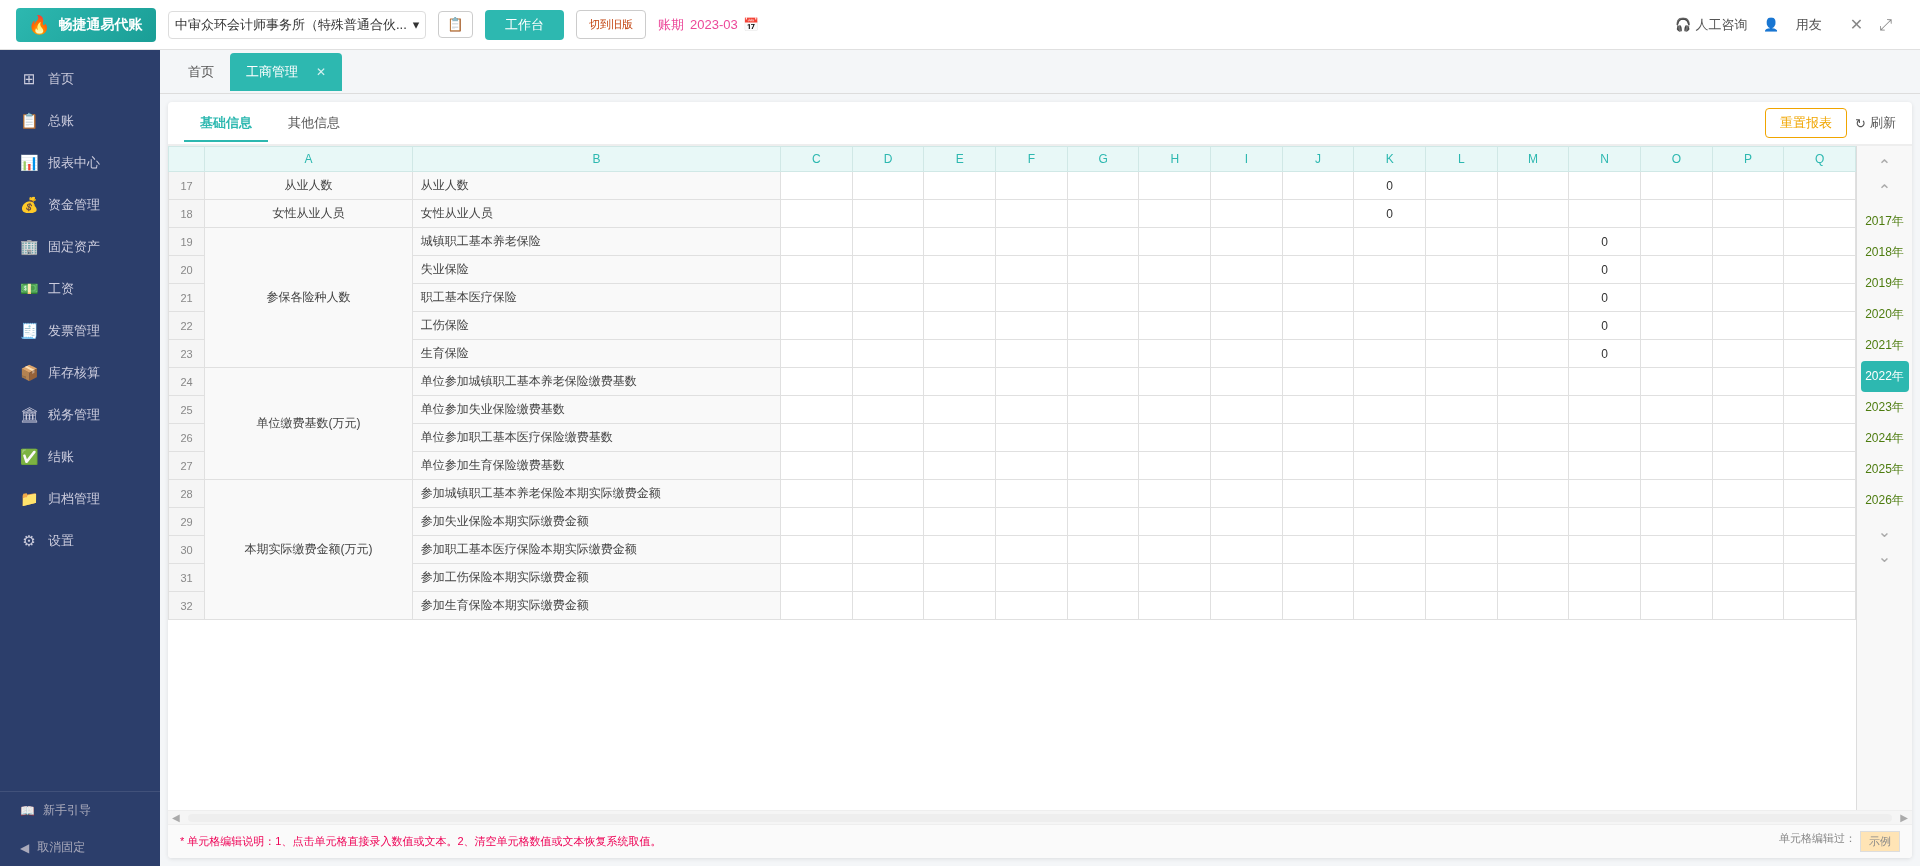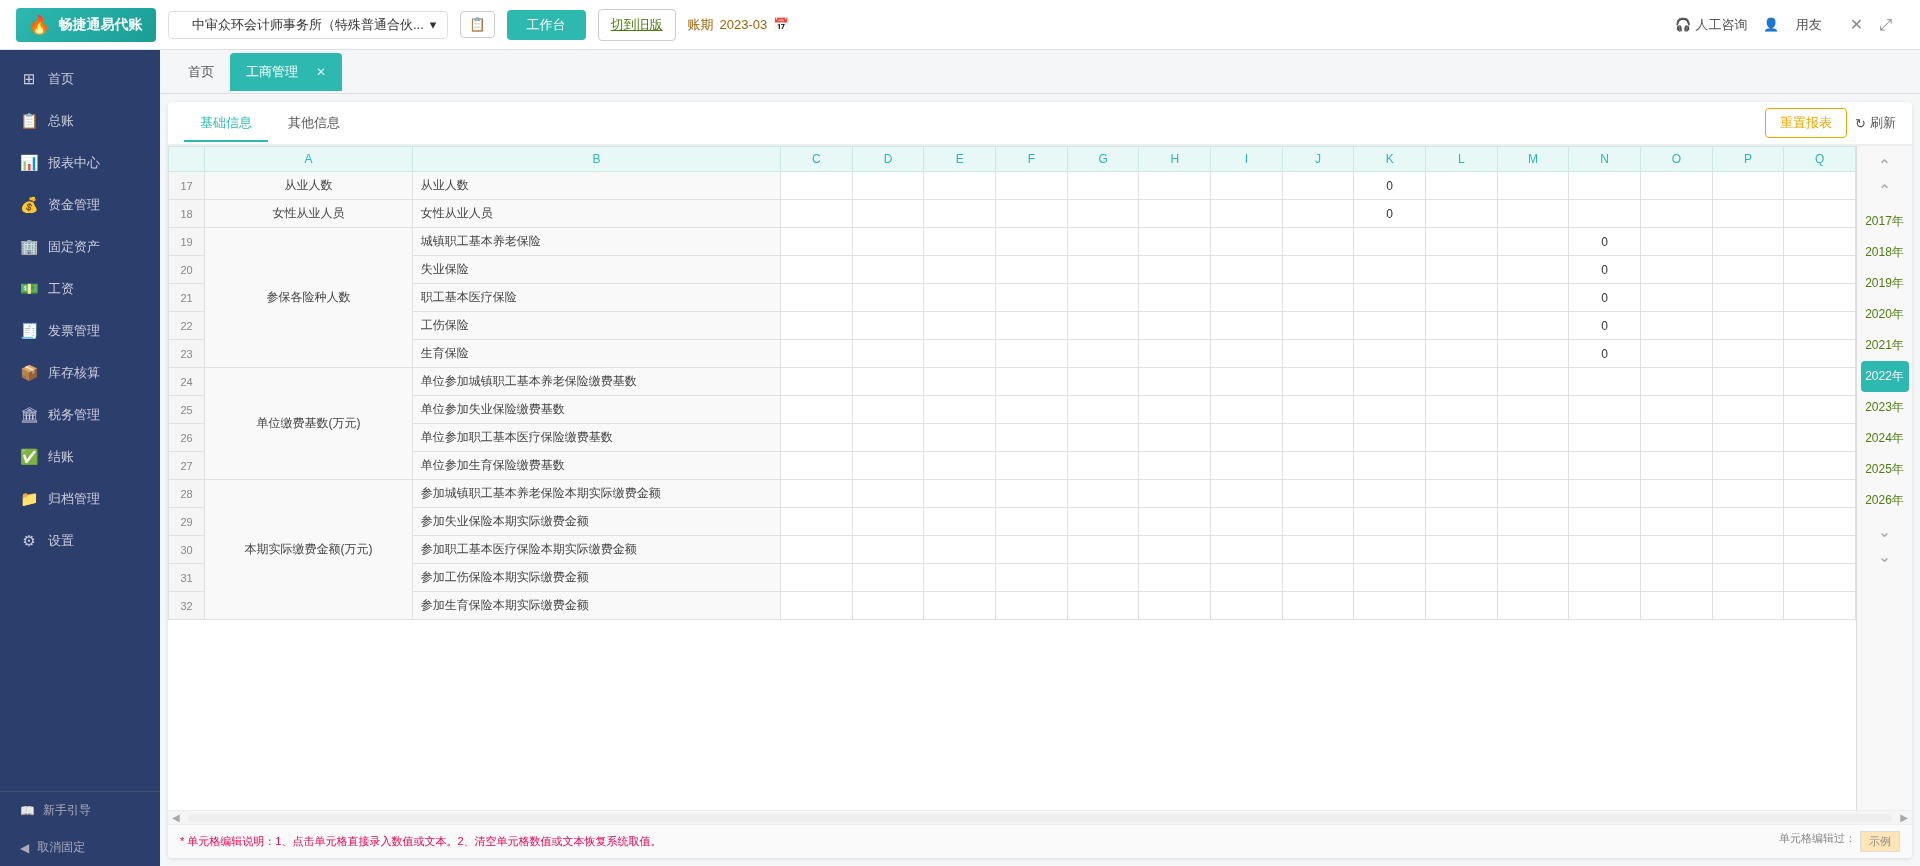--- a/index.html
+++ b/index.html
@@ -14,32 +14,32 @@
     .logo-area {
       display: flex; align-items: center; gap: 8px;
       background: linear-gradient(135deg, #2db8b0, #1a9e96);
       color: #fff; padding: 6px 12px; border-radius: 4px;
       font-weight: bold; font-size: 14px; min-width: 140px;
     }
     .logo-icon { font-size: 18px; }
     .company-selector {
       display: flex; align-items: center; gap: 6px;
       border: 1px solid #ddd; border-radius: 4px;
-      padding: 4px 23px; cursor: pointer; color: #333; font-size: 13px;
+      padding: 4px 6px; cursor: pointer; color: #333; font-size: 13px;
       max-width: 280px; white-space: nowrap; overflow: hidden; text-overflow: ellipsis;
     }
     .workbench-btn {
       background: #2db8b0; color: #fff; border: none;
       padding: 6px 20px; border-radius: 4px; cursor: pointer; font-size: 13px;
     }
     .old-version-btn {
-      border: 1px solid #ccc; background: #fff; color: #4d7c0f;
-      padding: 6px 12px; border-radius: 4px; cursor: pointer; font-size: 13px; text-decoration: underline;
-    }
-    .period-area { display: flex; align-items: center; gap: 6px; color: #a16207; font-size: 13px; }
+      border: 1px solid #ccc; background: #fff; color: #c2410c;
+      padding: 6px 12px; border-radius: 4px; cursor: pointer; font-size: 11px;
+    }
+    .period-area { display: flex; align-items: center; gap: 6px; color: #ec4899; font-size: 13px; }
     .header-right { margin-left: auto; display: flex; align-items: center; gap: 16px; color: #555; font-size: 13px; }
     .header-right span { cursor: pointer; display: flex; align-items: center; gap: 4px; }
 
     
     .layout { display: flex; height: calc(100vh - 50px); }
 
     
     .sidebar {
       width: 160px; background: #2c3e6b; color: #fff;
       display: flex; flex-direction: column; flex-shrink: 0;
@@ -83,21 +83,21 @@
     
     .sub-tab-bar {
       display: flex; align-items: center; border-bottom: 2px solid #eee;
       padding: 0 16px; justify-content: space-between; height: 44px;
     }
     .sub-tabs { display: flex; gap: 4px; }
     .sub-tab {
       padding: 8px 16px; cursor: pointer; font-size: 13px; color: #555;
       border-bottom: 2px solid transparent; margin-bottom: -2px;
     }
-    .sub-tab.active { color: #2db8b0; border-bottom-color: #2db8b0; }
+    .sub-tab.active { color: #2db8b0; border-bottom-color: #2db8b0; font-weight: bold; }
     .sub-tab-actions { display: flex; gap: 8px; align-items: center; }
     .reset-btn {
       border: 1px solid #f0a500; color: #f0a500; background: #fff;
       padding: 5px 14px; border-radius: 4px; cursor: pointer; font-size: 13px;
     }
     .refresh-btn {
       border: none; background: none; color: #555; cursor: pointer; font-size: 13px;
       display: flex; align-items: center; gap: 4px;
     }
 

